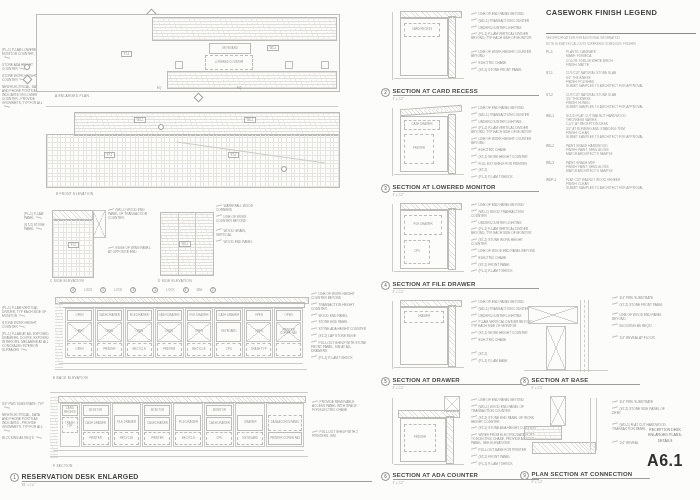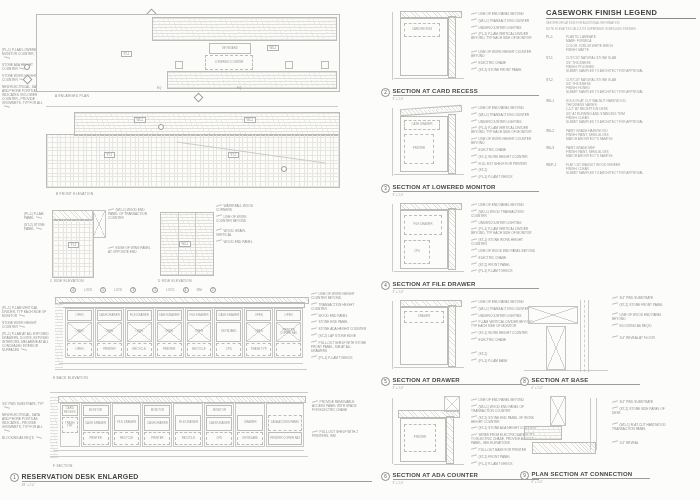--- a/index.html
+++ b/index.html
@@ -444,21 +444,21 @@
   </div>
   <div class="abs trow" style="left:520px;top:471px;width:130px">
     <div class="bub">9</div>
     <div style="flex:1">
         <div class="dtitle">PLAN SECTION AT CONNECTION</div>
     <div class="dscale">6" = 1'-0"</div>
       </div>
   </div>
 
   <div class="abs" style="left:546px;top:8px;width:150px">
-    <div style="font-size:7.5px;font-weight:bold;color:#3e3e3c;letter-spacing:.3px;border-bottom:.7px solid #8a8a88;padding-bottom:1px">CASEWORK FINISH LEGEND</div>
+    <div style="font-size:7.5px;font-weight:bold;color:#3e3e3c;letter-spacing:.3px;border-bottom:.7px solid #8a8a88;padding-bottom:16px">CASEWORK FINISH LEGEND</div>
     <div style="font-size:2.8px;color:#a8a8a6;margin-top:2px">SEE SPECIFICATIONS FOR ADDITIONAL INFORMATION</div>
     <div style="font-size:2.8px;color:#a8a8a6;margin-top:2px;margin-bottom:4px">NOTE: ELEVATION CALLOUTS SUPERSEDE SCHEDULED FINISHES</div>
 
     <div style="display:flex;gap:4px;margin-bottom:4px">
       <div style="width:16px;font-size:3.2px;color:#8a8a88">PL-1</div>
       <div class="pre" style="flex:1;font-size:3.2px;line-height:1.35;color:#9a9a98">PLASTIC LAMINATE
 MANF: FORMICA
 COLOR: 9285-58 WHITE BIRCH
 FINISH: MATTE</div>
     </div>
@@ -498,14 +498,22 @@
 MATCH ARCHITECT'S SAMPLE</div>
     </div>
     <div style="display:flex;gap:4px">
       <div style="width:16px;font-size:3.2px;color:#8a8a88">WDP-1</div>
       <div class="pre" style="flex:1;font-size:3.2px;line-height:1.35;color:#9a9a98">FLAT CUT WALNUT WOOD VENEER
 FINISH: CLEAR
 SUBMIT SAMPLES TO ARCHITECT FOR APPROVAL</div>
     </div>
   </div>
 
+  <div class="abs" style="left:634px;top:428px;width:62px;text-align:center">
+    <div style="font-size:3.6px;color:#787876;line-height:1.5;text-transform:uppercase">
+      <div>RECEPTION DESK</div>
+      <div>ENLARGED PLANS,</div>
+      <div>DETAILS</div>
+    </div>
+    <div style="font-size:16px;font-weight:bold;color:#2f2f2d;margin-top:8px;letter-spacing:.5px">A6.1</div>
+  </div>
 
 </div>
 
 </body></html>

